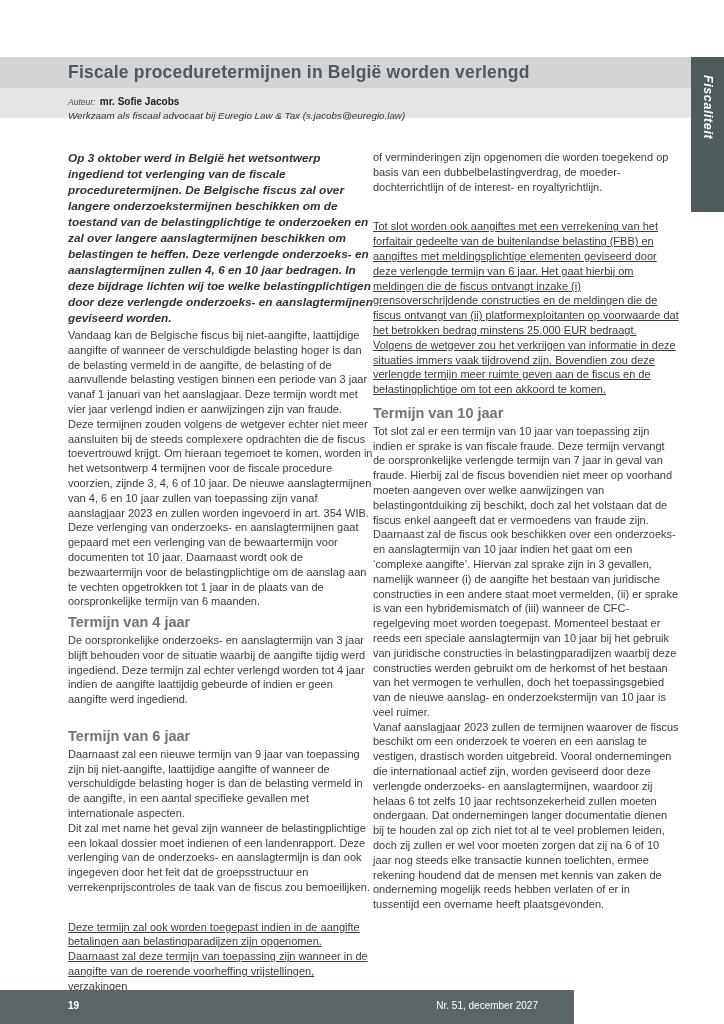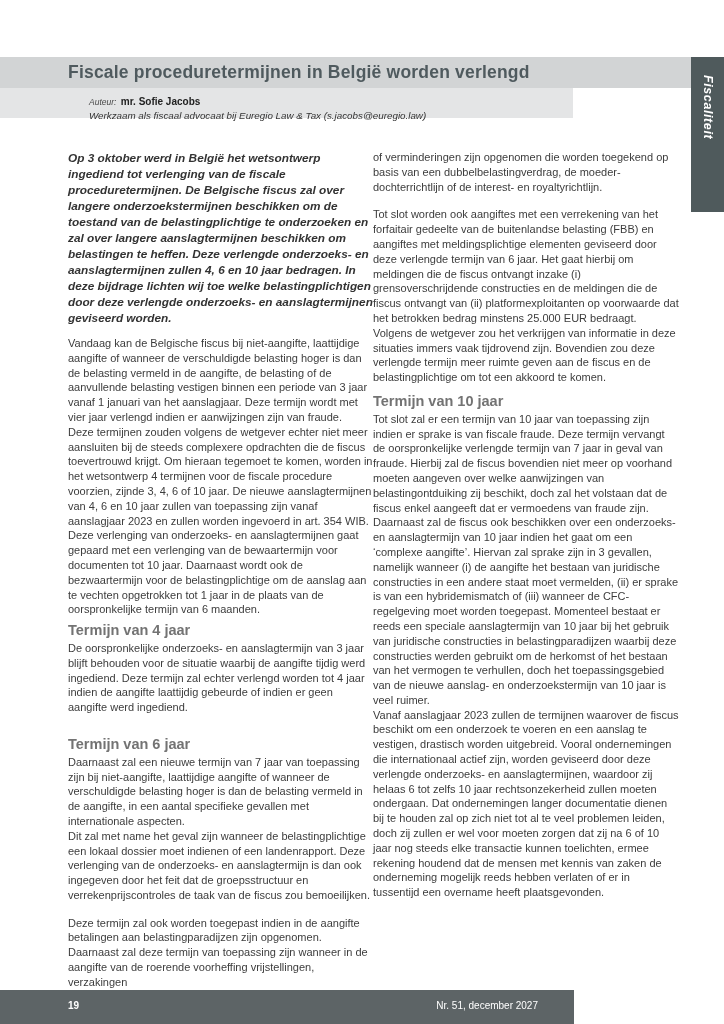--- a/index.html
+++ b/index.html
@@ -17,22 +17,22 @@
   .title-band {
     position: absolute; left: 0; top: 57px; width: 691px; height: 31px;
     background: #d2d4d5;
   }
   .title-band h1 {
     margin: 0; padding: 5px 0 0 68px;
     font-size: 17.5px; font-weight: bold; color: #4f5a5e;
     letter-spacing: 0.2px; white-space: nowrap;
   }
   .author-band {
-    position: absolute; left: 0; top: 88px; width: 573px; height: 30px;
-    background: #e4e5e6; padding: 3px 0 0 89px;
+    position: absolute; left: 0; top: 88px; width: 691px; height: 30px;
+    background: #e4e5e6; padding: 3px 0 0 68px;
   }
   .author-label { font-style: italic; font-size: 8.5px; color: #4a4a4a; }
   .author-name  { font-weight: bold; font-size: 10px; color: #222222; }
   .author-affil { font-style: italic; font-size: 9.8px; color: #333333; margin-top: 1px; }
   
   .side-tab {
     position: absolute; left: 691px; top: 57px; width: 33px; height: 155px;
     background: #4f5a5c;
   }
   .side-tab .tab-label {
@@ -45,29 +45,29 @@
     position: absolute; top: 150px;
     font-size: 11px; line-height: 14.8px; color: #3c3c3c;
     text-align: left;
   }
   .col-left  { left: 68px;  width: 306px; }
   .col-right { left: 373px; width: 306px; }
   p { margin: 0; }
   .intro {
     font-weight: bold; font-style: italic;
     font-size: 11.8px; line-height: 16px; color: #333333;
-    margin-bottom: 10px;
+    margin-bottom: 2px;
   }
   h2 {
     margin: 22px 0 3px; font-size: 14.5px; font-weight: bold; color: #737373;
   }
   h2.h-first { margin-top: 6px; }
   h2.h-tight { margin-top: 9px; }
   h2.h-conc  { margin-top: 16px; }
-  .gap-top { margin-top: 13px; }
+  .gap-top { margin-top: 25px; text-decoration: underline; }
   
   .footer {
     position: absolute; left: 0; top: 990px; width: 574px; height: 34px;
     background: #5d6466; color: #ffffff; font-size: 10px;
   }
   .footer .pageno { position: absolute; left: 68px; top: 10px; font-weight: bold; }
   .footer .issue  { position: absolute; right: 36px; top: 10px; }
 </style>
 </head>
 <body>
@@ -94,21 +94,21 @@
     <p class="intro">Op 3 oktober werd in België het wetsontwerp ingediend tot verlenging van de fiscale proceduretermijnen. De Belgische fiscus zal over langere onderzoekstermijnen beschikken om de toestand van de belastingplichtige te onderzoeken en zal over langere aanslagtermijnen beschikken om belastingen te heffen. Deze verlengde onderzoeks- en aanslagtermijnen zullen 4, 6 en 10 jaar bedragen. In deze bijdrage lichten wij toe welke belastingplichtigen door deze verlengde onderzoeks- en aanslagtermijnen geviseerd worden.</p>
     <div>
       <p>Vandaag kan de Belgische fiscus bij niet-aangifte, laattijdige aangifte of wanneer de verschuldigde belasting hoger is dan de belasting vermeld in de aangifte, de belasting of de aanvullende belasting vestigen binnen een periode van 3 jaar vanaf 1 januari van het aanslagjaar. Deze termijn wordt met vier jaar verlengd indien er aanwijzingen zijn van fraude.</p>
       <p>Deze termijnen zouden volgens de wetgever echter niet meer aansluiten bij de steeds complexere opdrachten die de fiscus toevertrouwd krijgt. Om hieraan tegemoet te komen, worden in het wetsontwerp 4 termijnen voor de fiscale procedure voorzien, zijnde 3, 4, 6 of 10 jaar. De nieuwe aanslagtermijnen van 4, 6 en 10 jaar zullen van toepassing zijn vanaf aanslagjaar 2023 en zullen worden ingevoerd in art. 354 WIB.</p>
       <p>Deze verlenging van onderzoeks- en aanslagtermijnen gaat gepaard met een verlenging van de bewaartermijn voor documenten tot 10 jaar. Daarnaast wordt ook de bezwaartermijn voor de belastingplichtige om de aanslag aan te vechten opgetrokken tot 1 jaar in de plaats van de oorspronkelijke termijn van 6 maanden.</p>
     </div>
     <h2 class="h-first">Termijn van 4 jaar</h2>
     <p>De oorspronkelijke onderzoeks- en aanslagtermijn van 3 jaar blijft behouden voor de situatie waarbij de aangifte tijdig werd ingediend. Deze termijn zal echter verlengd worden tot 4 jaar indien de aangifte laattijdig gebeurde of indien er geen aangifte werd ingediend.</p>
     <h2>Termijn van 6 jaar</h2>
     <div>
-      <p>Daarnaast zal een nieuwe termijn van 7 jaar van toepassing zijn bij niet-aangifte, laattijdige aangifte of wanneer de verschuldigde belasting hoger is dan de belasting vermeld in de aangifte, in een aantal specifieke gevallen met internationale aspecten.</p>
+      <p>Daarnaast zal een nieuwe termijn van 9 jaar van toepassing zijn bij niet-aangifte, laattijdige aangifte of wanneer de verschuldigde belasting hoger is dan de belasting vermeld in de aangifte, in een aantal specifieke gevallen met internationale aspecten.</p>
       <p>Dit zal met name het geval zijn wanneer de belastingplichtige een lokaal dossier moet indienen of een landenrapport. Deze verlenging van de onderzoeks- en aanslagtermijn is dan ook ingegeven door het feit dat de groepsstructuur en verrekenprijscontroles de taak van de fiscus zou bemoeilijken.</p>
     </div>
     <p class="gap-top">Deze termijn zal ook worden toegepast indien in de aangifte betalingen aan belastingparadijzen zijn opgenomen. Daarnaast zal deze termijn van toepassing zijn wanneer in de aangifte van de roerende voorheffing vrijstellingen, verzakingen</p>
   </div>
 
   <div class="col col-right">
     <p>of verminderingen zijn opgenomen die worden toegekend op basis van een dubbelbelastingverdrag, de moeder-dochterrichtlijn of de interest- en royaltyrichtlijn.</p>
     <div class="gap-top">
       <p>Tot slot worden ook aangiftes met een verrekening van het forfaitair gedeelte van de buitenlandse belasting (FBB) en aangiftes met meldingsplichtige elementen geviseerd door deze verlengde termijn van 6 jaar. Het gaat hierbij om meldingen die de fiscus ontvangt inzake (i) grensoverschrijdende constructies en de meldingen die de fiscus ontvangt van (ii) platformexploitanten op voorwaarde dat het betrokken bedrag minstens 25.000 EUR bedraagt.</p>
       <p>Volgens de wetgever zou het verkrijgen van informatie in deze situaties immers vaak tijdrovend zijn. Bovendien zou deze verlengde termijn meer ruimte geven aan de fiscus en de belastingplichtige om tot een akkoord te komen.</p>

